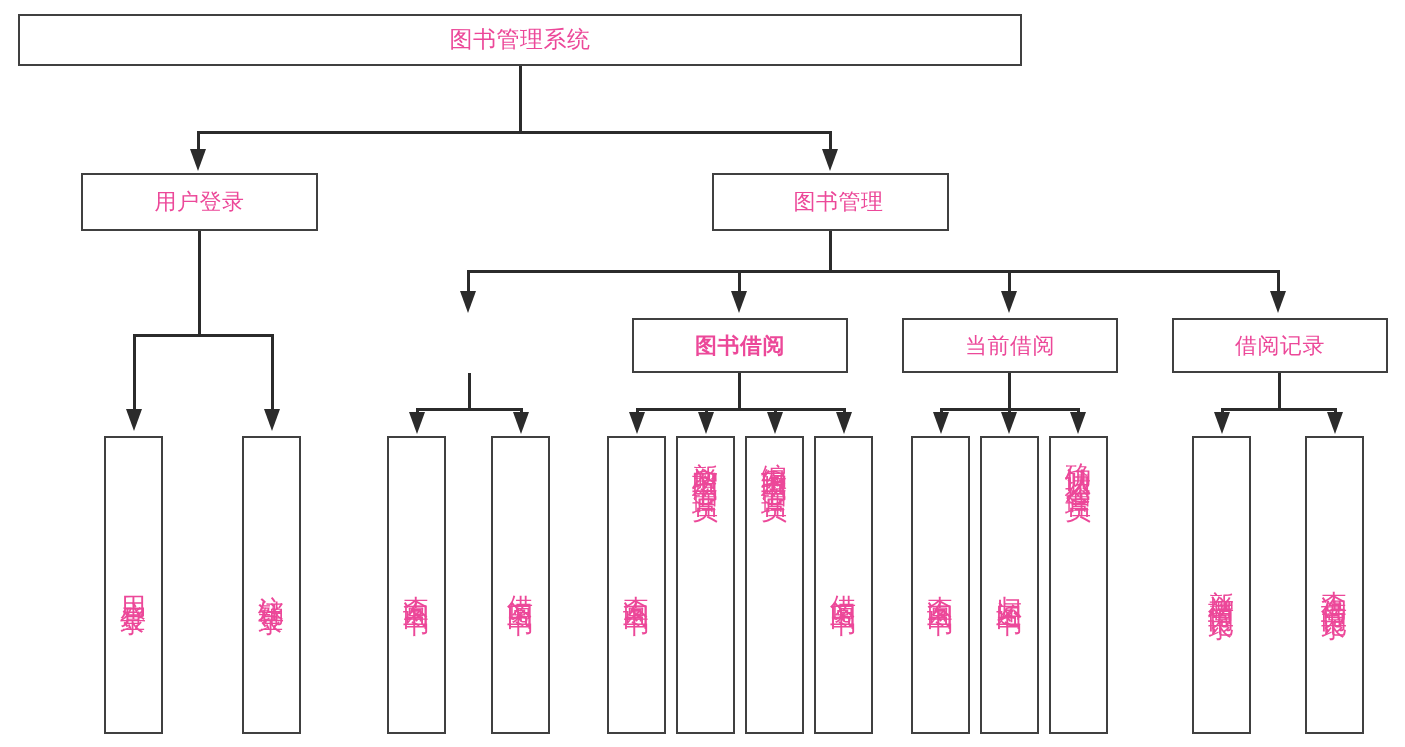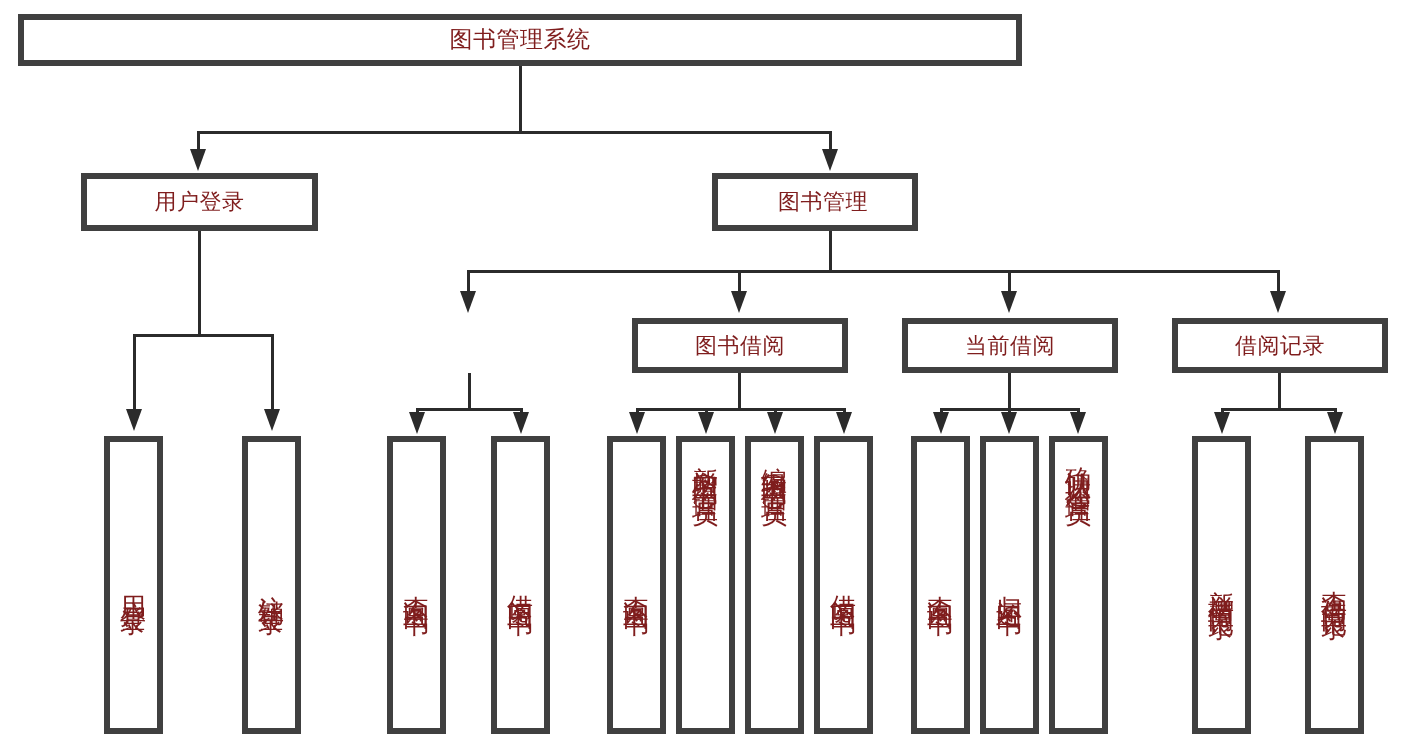--- a/index.html
+++ b/index.html
@@ -13,25 +13,25 @@
     width:1405px;
     height:747px;
     background:#ffffff;
     overflow:hidden;
   }
   
   .node{
     position:absolute;
     box-sizing:border-box;
     background:#ffffff;
-    border:6px solid #404040;
+    border:2px solid #404040;
     display:flex;
     align-items:center;
     justify-content:center;
-    color:#7f1d1d;
+    color:#ec4899;
     z-index:3;
   }
   .node .lbl{
     display:block;
     line-height:1.18;
     text-align:center;
     white-space:pre;
   }
   
   .node.h .lbl{
@@ -96,21 +96,21 @@
 
   <div class="ln v" style="left:197px;top:131px;width:3px;height:20px;"></div>
   <div class="arw" style="left:190px;top:149px;"></div>
   <div class="ln v" style="left:829px;top:131px;width:3px;height:20px;"></div>
   <div class="arw" style="left:822px;top:149px;"></div>
 
   <div class="node h" id="n-user-login" style="left:81px;top:173px;width:237px;height:58px;">
     <span class="lbl">用户登录</span>
   </div>
 
-  <div class="node h" id="n-book-management" style="left:712px;top:173px;width:206px;height:58px;padding-left:16px;">
+  <div class="node h" id="n-book-management" style="left:712px;top:173px;width:237px;height:58px;padding-left:16px;">
     <span class="lbl">图书管理</span>
   </div>
 
   <div class="ln v" style="left:198px;top:231px;width:3px;height:105px;"></div>
   <div class="ln h" style="left:133px;top:334px;width:140px;height:3px;"></div>
   <div class="ln v" style="left:133px;top:334px;width:3px;height:76px;"></div>
   <div class="arw" style="left:126px;top:409px;"></div>
   <div class="ln v" style="left:271px;top:334px;width:3px;height:76px;"></div>
   <div class="arw" style="left:264px;top:409px;"></div>
 
@@ -118,21 +118,21 @@
   <div class="ln h" style="left:467px;top:270px;width:812px;height:3px;"></div>
   <div class="ln v" style="left:467px;top:270px;width:3px;height:22px;"></div>
   <div class="arw" style="left:460px;top:291px;"></div>
   <div class="ln v" style="left:738px;top:270px;width:3px;height:22px;"></div>
   <div class="arw" style="left:731px;top:291px;"></div>
   <div class="ln v" style="left:1008px;top:270px;width:3px;height:22px;"></div>
   <div class="arw" style="left:1001px;top:291px;"></div>
   <div class="ln v" style="left:1277px;top:270px;width:3px;height:22px;"></div>
   <div class="arw" style="left:1270px;top:291px;"></div>
 
-  <div class="node h" id="n-book-borrow" style="left:632px;top:318px;width:216px;height:55px;">
+  <div class="node h" id="n-book-borrow" style="left:632px;top:318px;width:216px;height:55px;font-weight:bold;">
     <span class="lbl">图书借阅</span>
   </div>
   <div class="node h" id="n-current-borrow" style="left:902px;top:318px;width:216px;height:55px;">
     <span class="lbl">当前借阅</span>
   </div>
   <div class="node h" id="n-borrow-record" style="left:1172px;top:318px;width:216px;height:55px;">
     <span class="lbl">借阅记录</span>
   </div>
 
   <div class="ln v" style="left:468px;top:373px;width:3px;height:38px;"></div>

